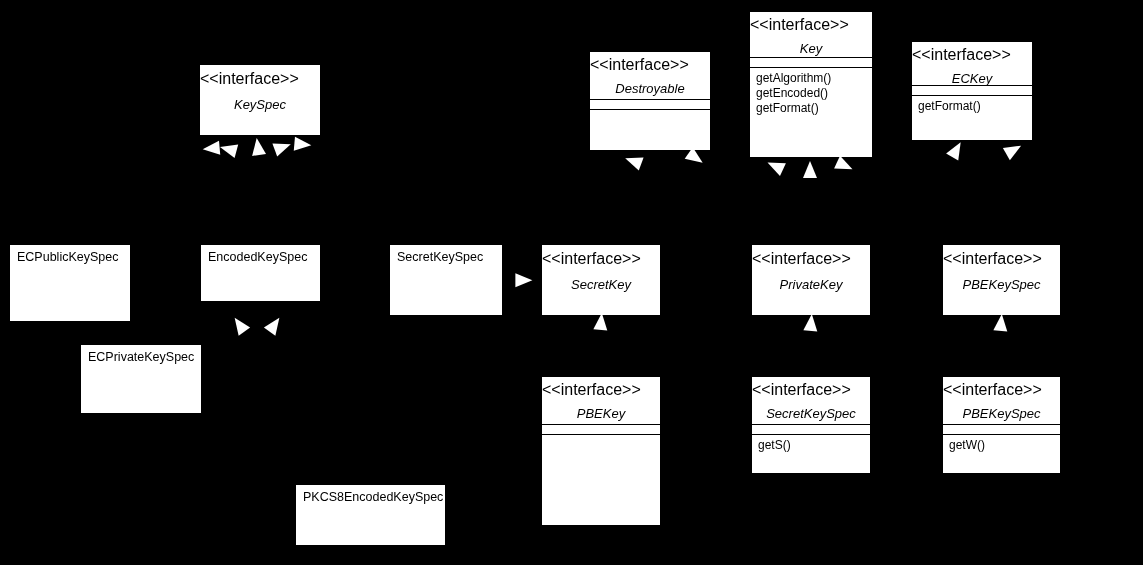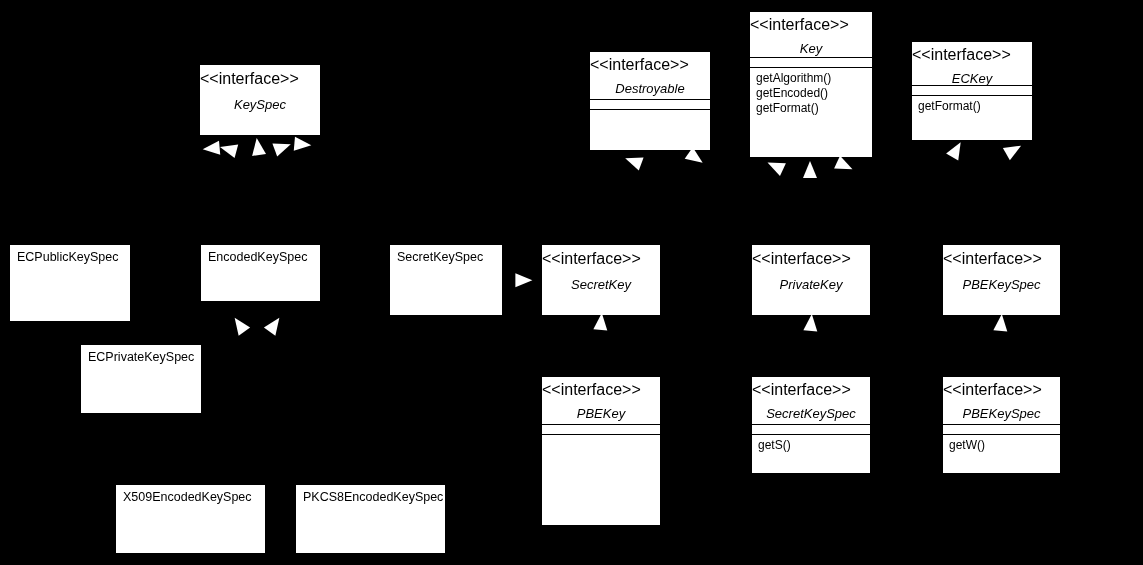--- a/index.html
+++ b/index.html
@@ -129,25 +129,22 @@
     <div class="title" style="height:48px">
       <div class="stereo">&lt;&lt;interface&gt;&gt;</div>
       <div class="iname">PBEKeySpec</div>
     </div>
     <div class="fields"></div>
     <div class="methods">
       <div class="m">getW()</div>
     </div>
   </div>
 
-  <div class="node cls" style="left:116px;top:485px;width:149px;height:68px">
-    <div class="cname">X509EncodedKeySpec</div>
-  </div>
 
-  <div class="node cls" style="left:296px;top:485px;width:149px;height:68px">
+  <div class="node cls" style="left:296px;top:485px;width:149px;height:60px">
     <div class="cname">PKCS8EncodedKeySpec</div>
   </div>
 
   <div class="arrow" style="left:205px;top:139px;transform:rotate(-95deg)"></div>
   <div class="arrow" style="left:222px;top:140px;transform:rotate(-75deg)"></div>
   <div class="arrow" style="left:251px;top:138px;transform:rotate(-8deg)"></div>
   <div class="arrow" style="left:275px;top:138px;transform:rotate(70deg)"></div>
   <div class="arrow" style="left:295px;top:135px;transform:rotate(95deg)"></div>
 
   <div class="arrow" style="left:627px;top:152px;transform:rotate(-70deg)"></div>

